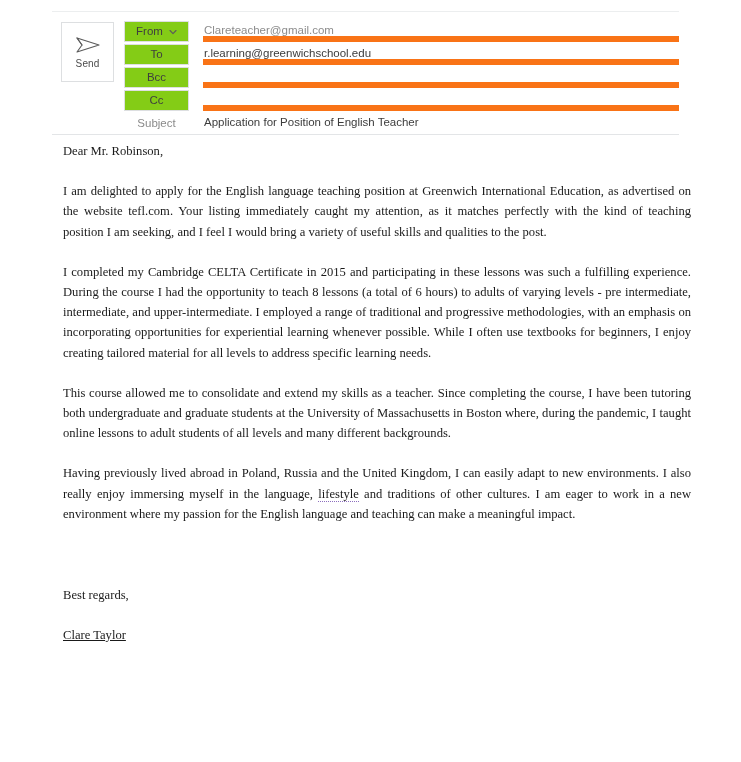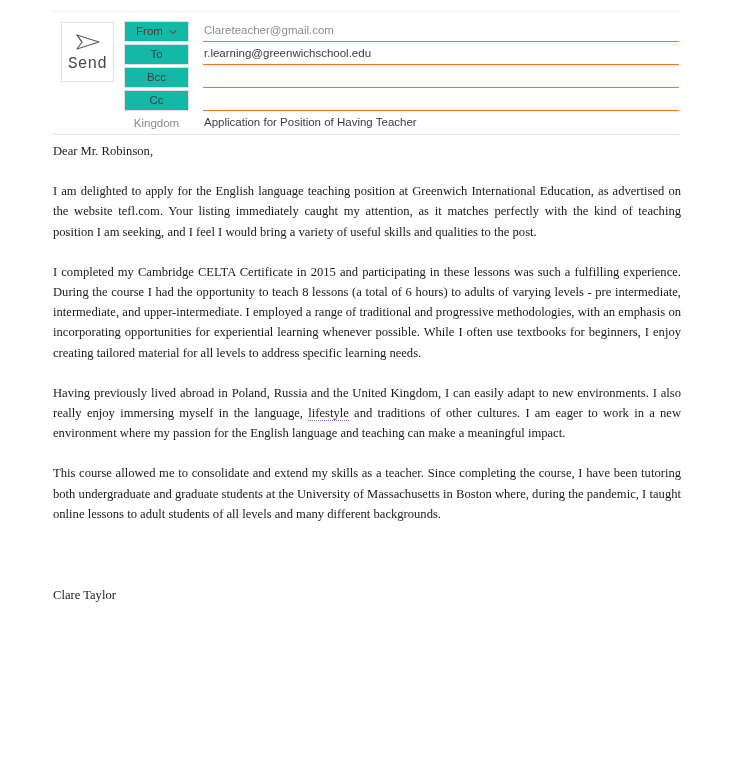--- a/index.html
+++ b/index.html
@@ -51,43 +51,42 @@
     cursor: pointer;
     flex: 0 0 auto;
   }
   #send-button .send-glyph {
     width: 26px;
     height: 20px;
     display: block;
     margin-bottom: 4px;
   }
   #send-button .send-label {
-    font-size: 16px;
+    font-size: 10px;
     color: #4a4a4a;
     line-height: 1;
     letter-spacing: 0.1px;
-    font-family: Liberation Mono, monospace;
   }
 
   
   .fields {
     margin-left: 10px;
     flex: 1 1 auto;
   }
   .field-row {
     display: flex;
     align-items: flex-start;
     height: 23px;
   }
   .field-btn {
     width: 65px;
     height: 21px;
     box-sizing: border-box;
     border: 1px solid #dddfe1;
-    background: #14b8a6;
+    background: #84cc16;
     color: #3f3f3f;
     font-size: 11.5px;
     display: flex;
     align-items: center;
     justify-content: center;
     cursor: pointer;
     flex: 0 0 auto;
     line-height: 1;
   }
   .field-btn .chev {
@@ -108,50 +107,50 @@
     align-items: center;
     justify-content: center;
     flex: 0 0 auto;
     line-height: 1;
   }
   .field-value {
     flex: 1 1 auto;
     margin-left: 14px;
     height: 21px;
     box-sizing: border-box;
-    border-bottom: 1px solid #f97316;
+    border-bottom: 6px solid #f97316;
     font-size: 11.5px;
     line-height: 19px;
     color: #3c3c3c;
     padding-left: 1px;
     white-space: nowrap;
     overflow: hidden;
     cursor: text;
   }
   .field-value.muted { color: #8c8c8c; }
   .field-value.no-rule { border-bottom: none; }
 
   
   #letter-body {
     position: absolute;
-    left: 53px;
+    left: 63px;
     top: 141px;
     width: 628px;
     font-family: "Liberation Serif", "DejaVu Serif", serif;
     font-size: 12.6px;
     line-height: 20.2px;
     color: #1a1a1a;
     text-align: justify;
   }
   #letter-body p {
     margin: 0 0 20px 0;
     text-align: justify;
   }
   #letter-body p.nojust { text-align: left; }
-  #letter-body p:last-child { margin-bottom: 2px; }
+  #letter-body p:last-child { margin-bottom: 2px; text-decoration: underline; }
   .gap-big { height: 41px; }
 
   .suggest {
     border-bottom: 1.5px dotted #8d6fbf;
     padding-bottom: 0px;
   }
 </style>
 </head>
 <body>
 
@@ -197,40 +196,41 @@
       </div>
 
       <div class="field-row">
         <div class="field-btn">
           <span>Cc</span>
         </div>
         <div class="field-value"></div>
       </div>
 
       <div class="field-row">
-        <div class="field-label-plain">Kingdom</div>
-        <div class="field-value no-rule">Application for Position of Having Teacher</div>
+        <div class="field-label-plain">Subject</div>
+        <div class="field-value no-rule">Application for Position of English Teacher</div>
       </div>
 
     </div>
   </div>
 </div>
 
 <div id="letter-body">
 
   <p class="nojust">Dear Mr. Robinson,</p>
 
   <p>I am delighted to apply for the English language teaching position at Greenwich International Education, as advertised on the website tefl.com. Your listing immediately caught my attention, as it matches perfectly with the kind of teaching position I am seeking, and I feel I would bring a variety of useful skills and qualities to the post.</p>
 
   <p>I completed my Cambridge CELTA Certificate in 2015 and participating in these lessons was such a fulfilling experience. During the course I had the opportunity to teach 8 lessons (a total of 6 hours) to adults of varying levels - pre intermediate, intermediate, and upper-intermediate. I employed a range of traditional and progressive methodologies, with an emphasis on incorporating opportunities for experiential learning whenever possible. While I often use textbooks for beginners, I enjoy creating tailored material for all levels to address specific learning needs.</p>
 
+  <p>This course allowed me to consolidate and extend my skills as a teacher. Since completing the course, I have been tutoring both undergraduate and graduate students at the University of Massachusetts in Boston where, during the pandemic, I taught online lessons to adult students of all levels and many different backgrounds.</p>
+
   <p><span>Having previously lived abroad in Poland, Russia and the United Kingdom, I can easily adapt to new environments. I also really enjoy immersing myself in the language, </span><span class="suggest">lifestyle</span><span> and traditions of other cultures. I am eager to work in a new environment where my passion for the English language and teaching can make a meaningful impact.</span></p>
 
-  <p>This course allowed me to consolidate and extend my skills as a teacher. Since completing the course, I have been tutoring both undergraduate and graduate students at the University of Massachusetts in Boston where, during the pandemic, I taught online lessons to adult students of all levels and many different backgrounds.</p>
-
 
 
   <div class="gap-big"></div>
 
+  <p class="nojust">Best regards,</p>
 
   <p class="nojust">Clare Taylor</p>
 
 </div>
 
 </body></html>

